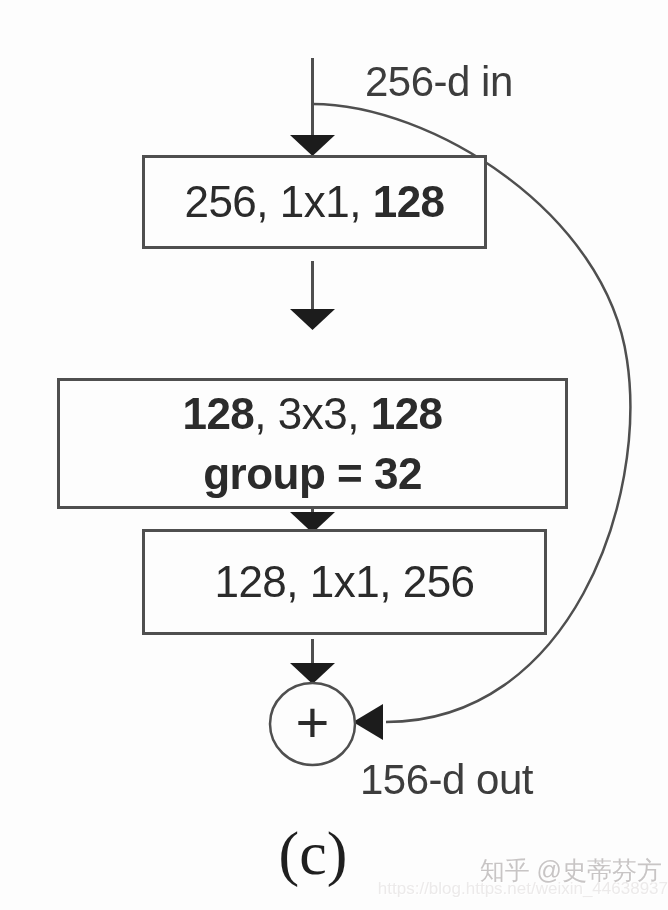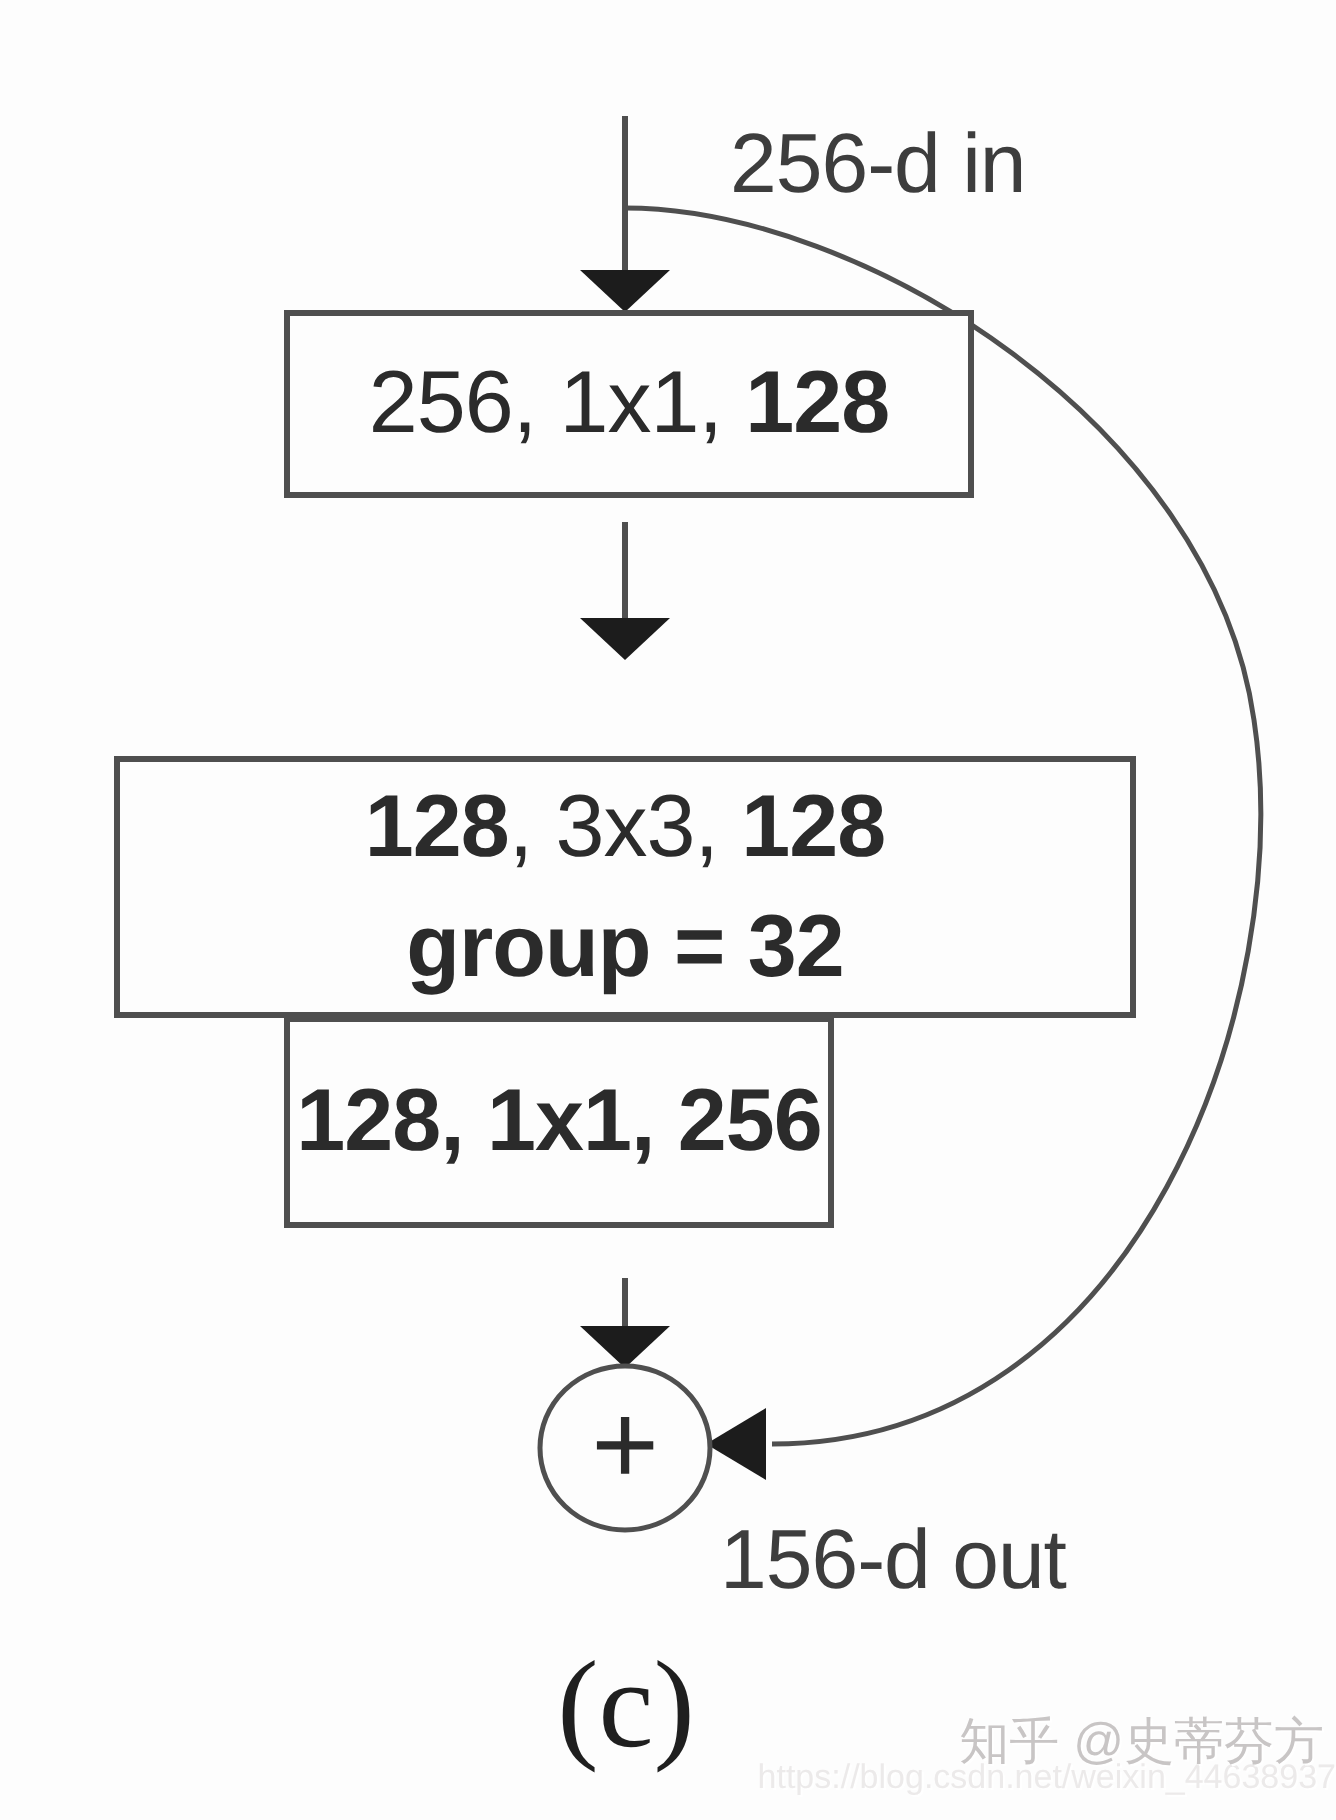--- a/index.html
+++ b/index.html
@@ -49,21 +49,21 @@
     color: var(--text);
     font-size: 44px;
     letter-spacing: -0.5px;
     white-space: pre;
     text-align: center;
   }
   .box .row { line-height: 60px; }
   .b { font-weight: 700; }
   .box1 { left: 142px; top: 155px; width: 345px; height: 94px; }
   .box2 { left: 57px;  top: 330px; width: 511px; height: 131px; margin-top: 48px; }
-  .box3 { left: 142px; top: 508px; width: 275px; height: 106px; font-weight: bold; }
+  .box3 { left: 142px; top: 529px; width: 405px; height: 106px; }
   .flow-label {
     position: absolute;
     color: var(--label);
     font-size: 42px;
     letter-spacing: -0.5px;
     white-space: pre;
   }
   .in-label  { left: 365px; top: 58px; }
   .out-label { left: 360px; top: 756px; }
   .caption {
@@ -133,15 +133,15 @@
 
   <div class="box box3">
     <div class="row">128, 1x1, 256</div>
   </div>
 
   <div class="flow-label out-label">156-d out</div>
 
   <div class="caption">(c)</div>
 
   <div class="wm-zhihu">知乎 @史蒂芬方</div>
-  <div class="wm-url">https://blog.csdn.net/weixin_44638937</div>
+  <div class="wm-url">https://blog.https.net/weixin_44638937</div>
 
 </div>
 
 </body></html>

